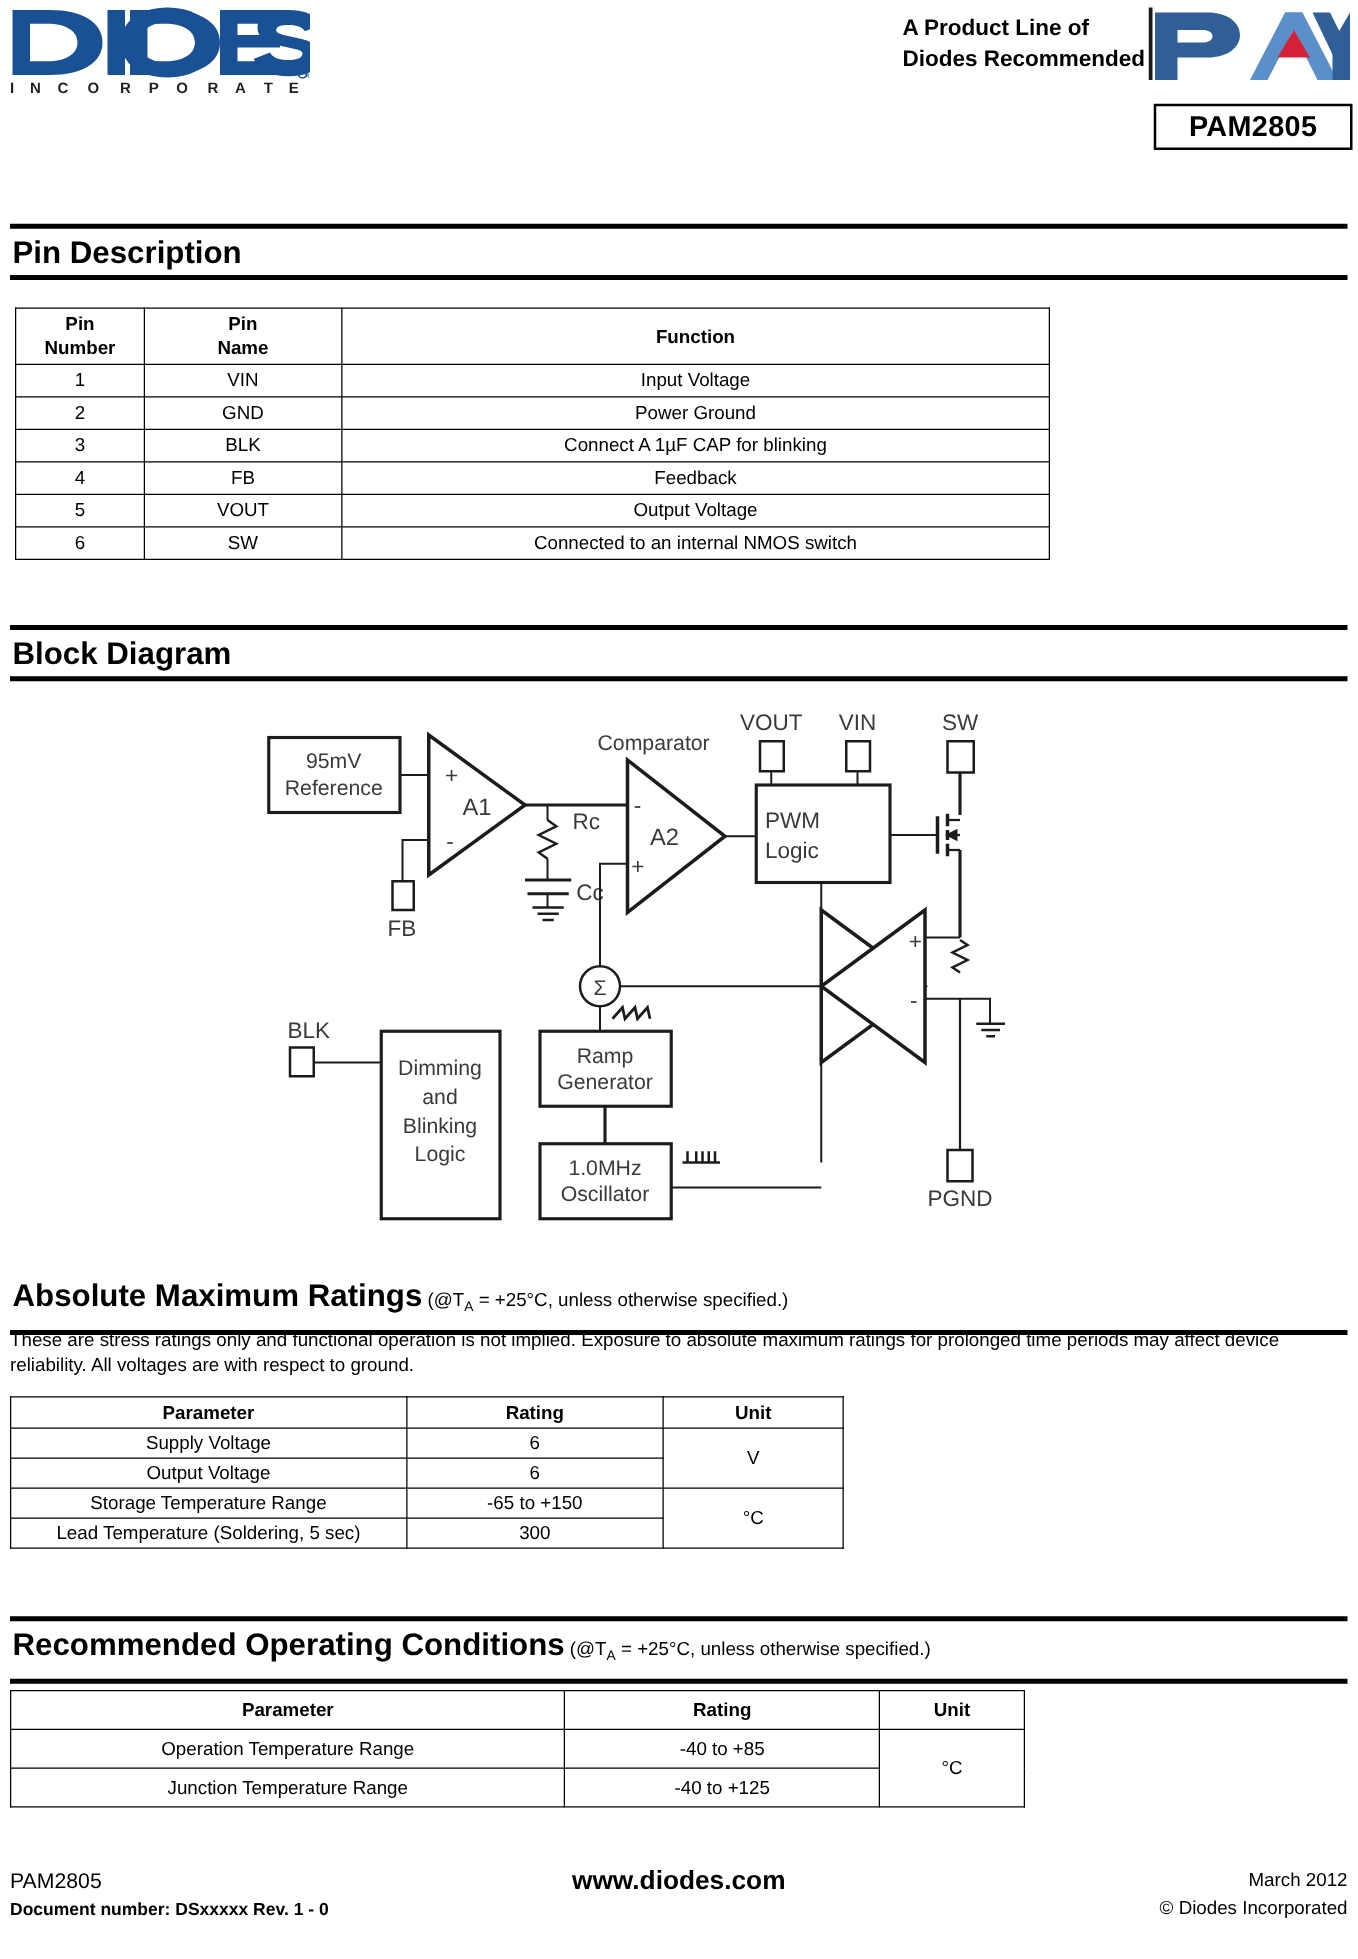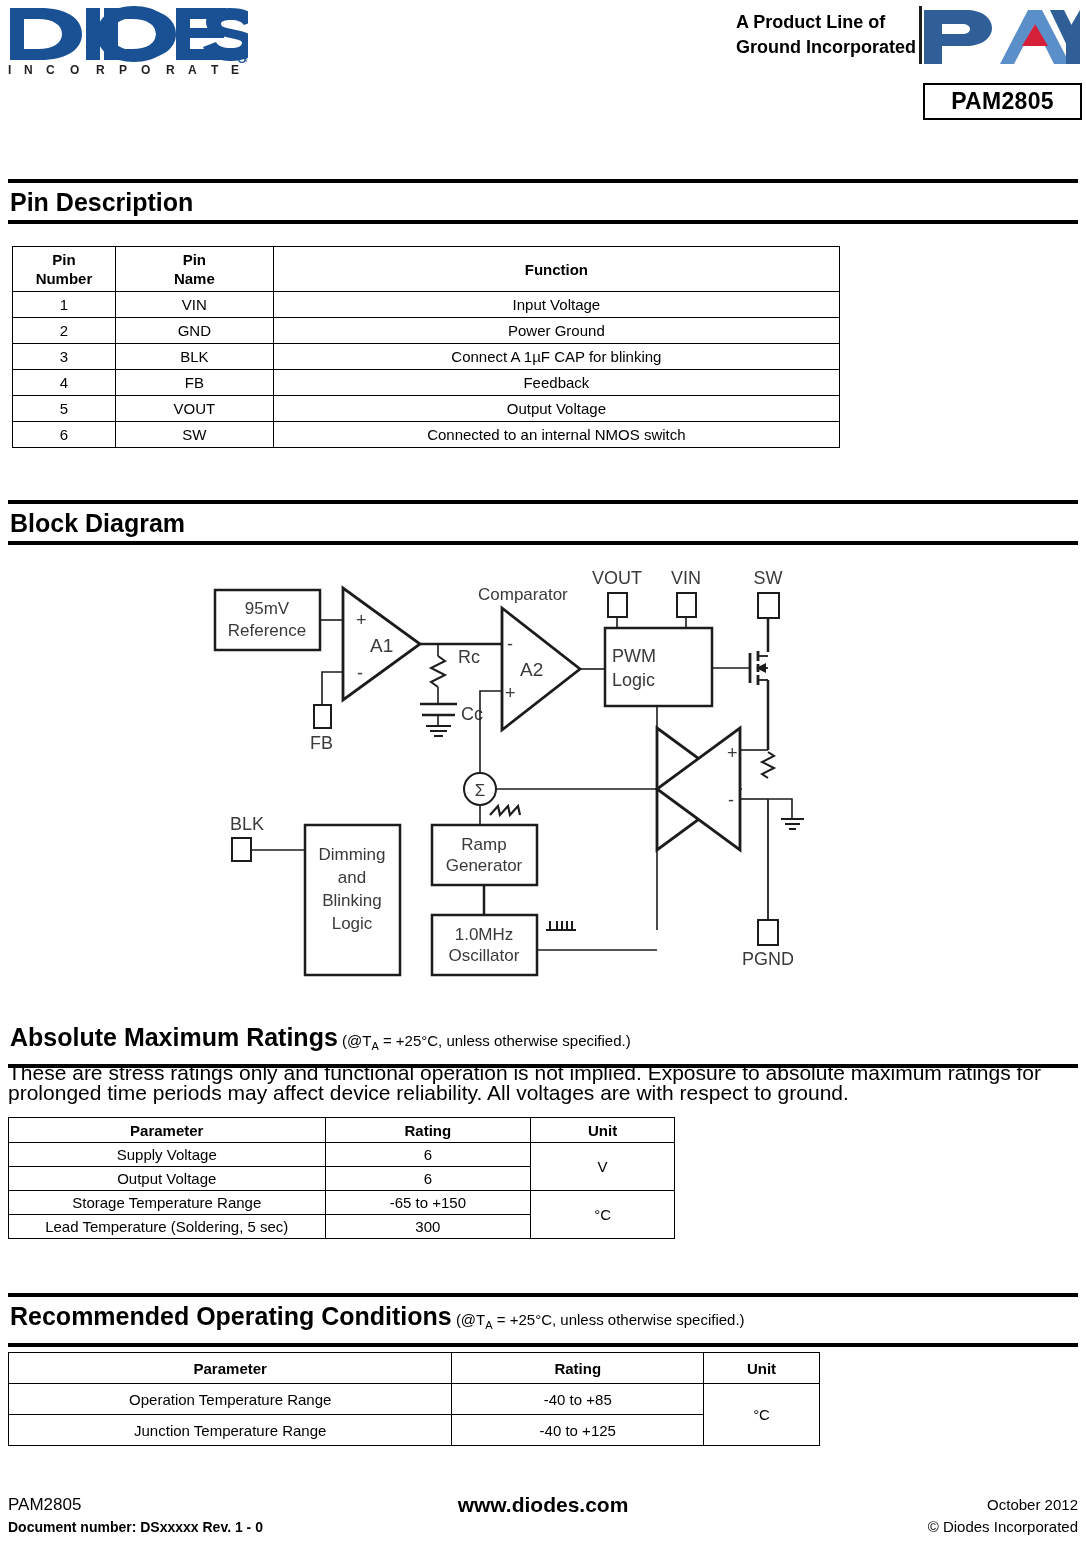--- a/index.html
+++ b/index.html
@@ -127,21 +127,21 @@
   #roc-table col.c1 { width: 444px; }
   #roc-table col.c2 { width: 252px; }
   #roc-table col.c3 { width: 116px; }
   #roc-table th { height: 31px; }
   #roc-table td { height: 31px; }
 
   .amr-note {
     position: absolute;
     left: 8px; top: 1063px;
     width: 1070px;
-    font-size: 21px;
+    font-size: 15px;
     line-height: 20px;
   }
 
   
   #block-diagram {
     position: absolute;
     left: 180px; top: 560px;
     width: 800px; height: 425px;
   }
   #block-diagram svg { display: block; }
@@ -200,21 +200,21 @@
           <text x="180" y="70">A</text>
         <text x="203" y="70">T</text>
           <text x="223" y="70">E</text>
           <text x="243" y="70">D</text>
       </g>
     </svg>
   </div>
 
   <div class="header-tagline">
     <div>A Product Line of</div>
-    <div>Ground Incorporated</div>
+    <div>Diodes Recommended</div>
   </div>
 
   <div class="pam-divider"></div>
 
   <div class="pam-logo-wrap">
     <svg width="160" height="58" viewBox="0 0 160 58" xmlns="http://www.w3.org/2000/svg">
 
       <path d="M2 2 h42 c16 0 26 8 26 18 c0 10 -10 18 -26 18 h-24 v18 h-18 z M20 16 v10 h20 c5 0 8 -2 8 -5 c0 -3 -3 -5 -8 -5 z" fill="#2f5f96"></path>
 
       <path d="M78 56 l28 -54 h14 l-28 54 z" fill="#5b8fc9"></path>
@@ -506,16 +506,16 @@
 
 <div class="footer">
   <div class="footer-left">
     <div class="fl1">PAM2805</div>
     <div class="fl2">Document number: DSxxxxx Rev. 1 - 0</div>
   </div>
   <div class="footer-center">
     <div class="fc2">www.diodes.com</div>
   </div>
   <div class="footer-right">
-    <div>October 2012</div>
+    <div>March 2012</div>
     <div class="fr2">© Diodes Incorporated</div>
   </div>
 </div>
 
 </body></html>

